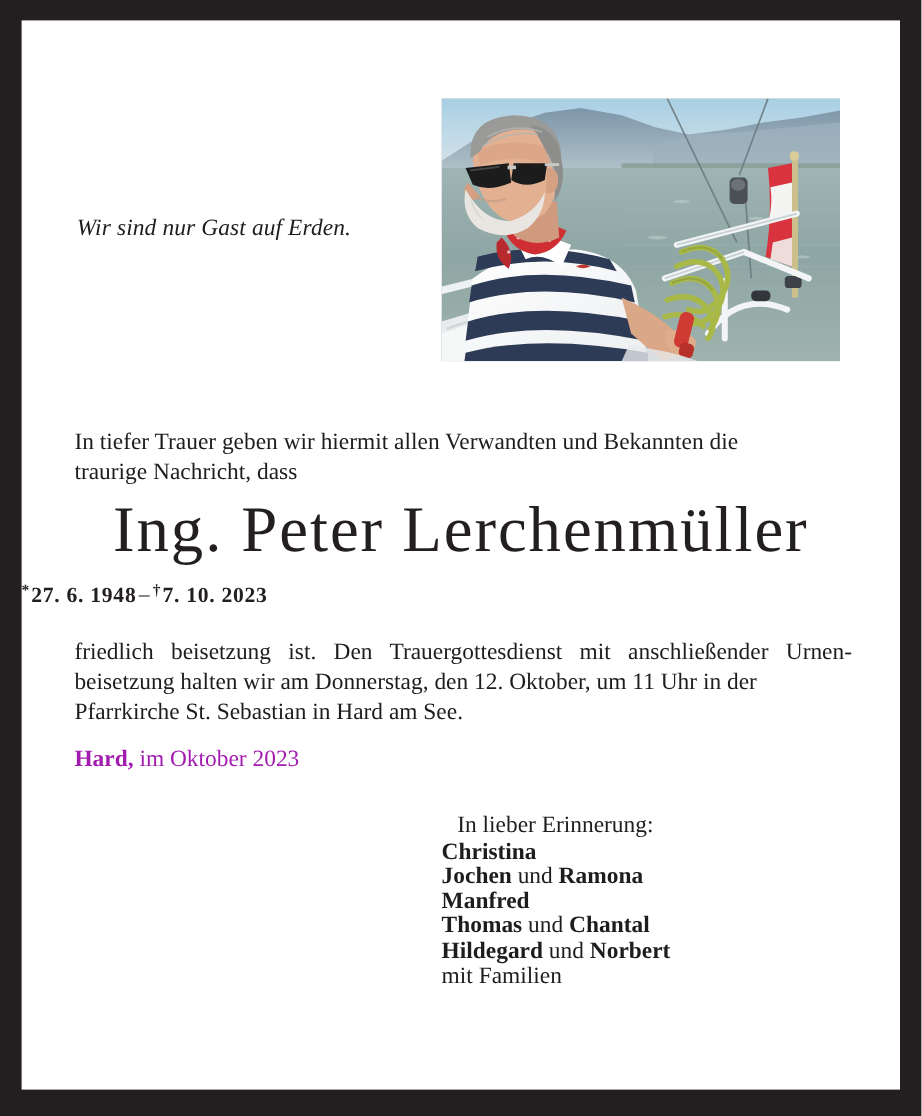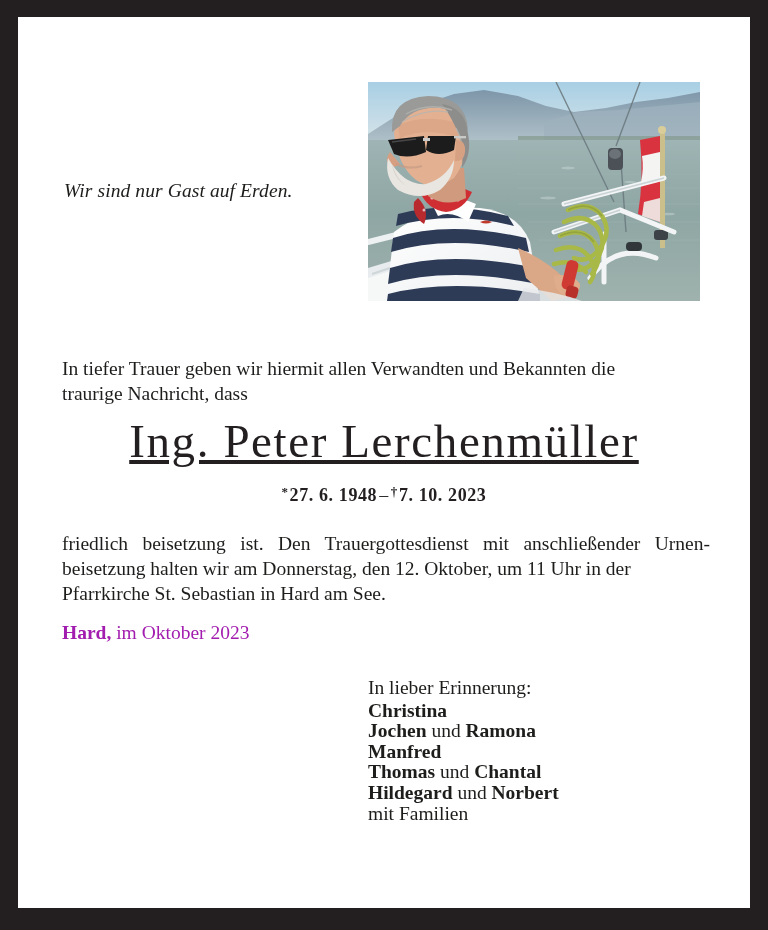--- a/index.html
+++ b/index.html
@@ -70,36 +70,34 @@
   }
   .intro .last-line { display: block; }
 
   
   .name {
     position: absolute;
     left: 0;
     right: 0;
     top: 396px;
     text-align: center;
-    font-size: 47px;
+    font-size: 54px;
     line-height: 56px;
     letter-spacing: 1.6px;
     color: #231f20;
     font-weight: 400;
     white-space: nowrap;
-    text-decoration: underline;
   }
 
   
   .dates {
     position: absolute;
     left: 0;
     right: 0;
     top: 467px;
-    text-align: center;
     font-size: 18px;
     font-weight: 700;
     letter-spacing: 0.6px;
     color: #231f20;
   }
   .dates sup {
     font-size: 0.72em;
     vertical-align: 0.42em;
     font-weight: 700;
     margin-right: 1px;
@@ -132,21 +130,21 @@
 
   
   .mourners {
     position: absolute;
     left: 350px;
     top: 661px;
     font-size: 19.5px;
     line-height: 20.6px;
     color: #1d1d1b;
   }
-  .mourners .heading { display: block; margin-bottom: 2px; }
+  .mourners .heading { display: block; margin-bottom: 2px; margin-left: 13px; }
   .mourners .mrow { display: block; }
   .mourners .nm { font-weight: 700; }
   .mourners .conj { font-weight: 400; }
   .mourners .families { display: block; font-weight: 400; }
 
   
   .footer {
     position: absolute;
     left: 44px;
     top: 836px;

